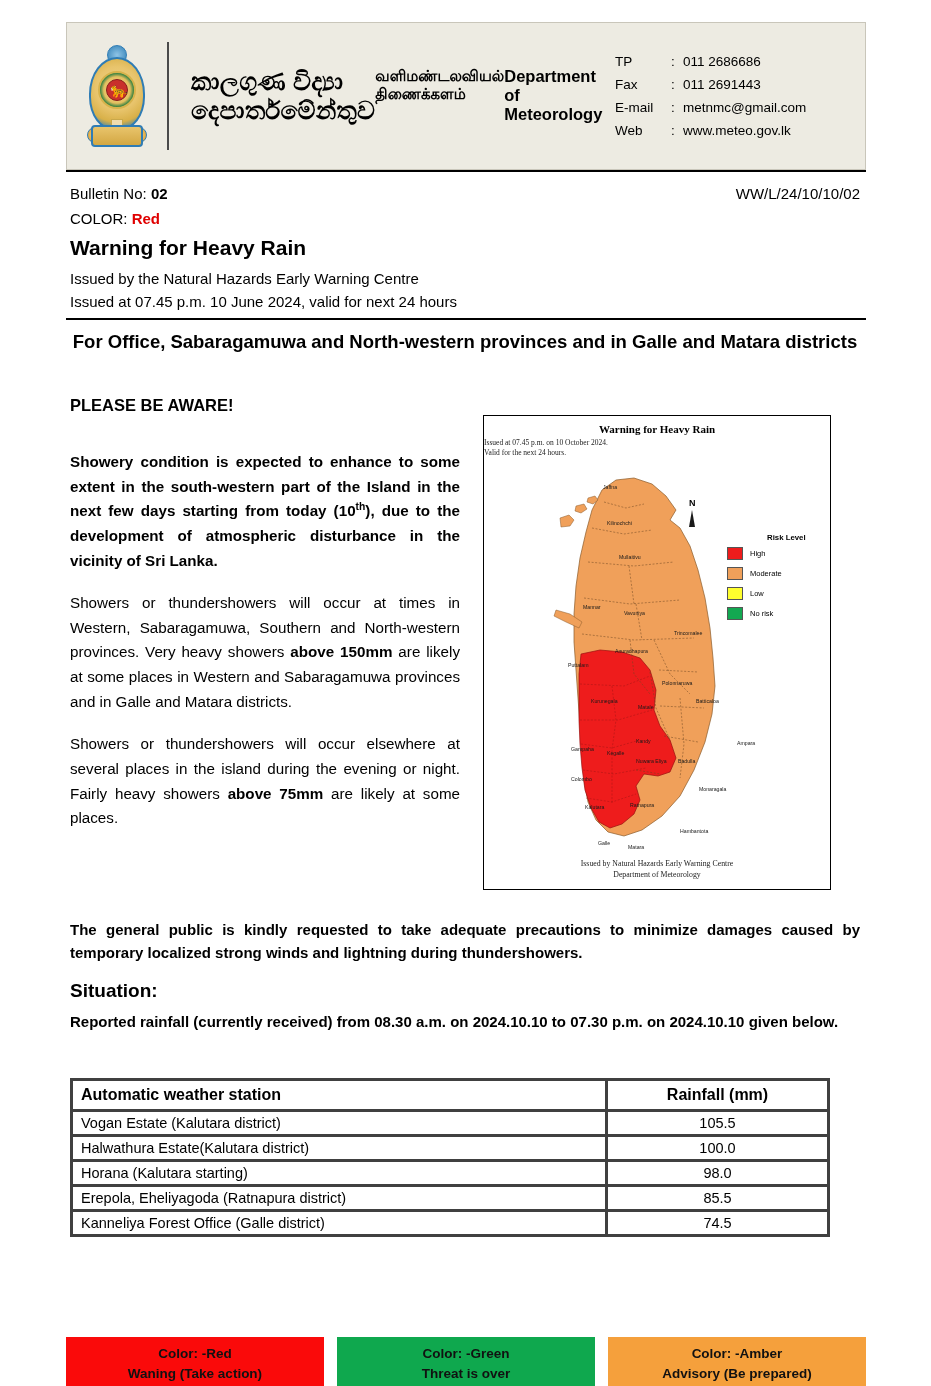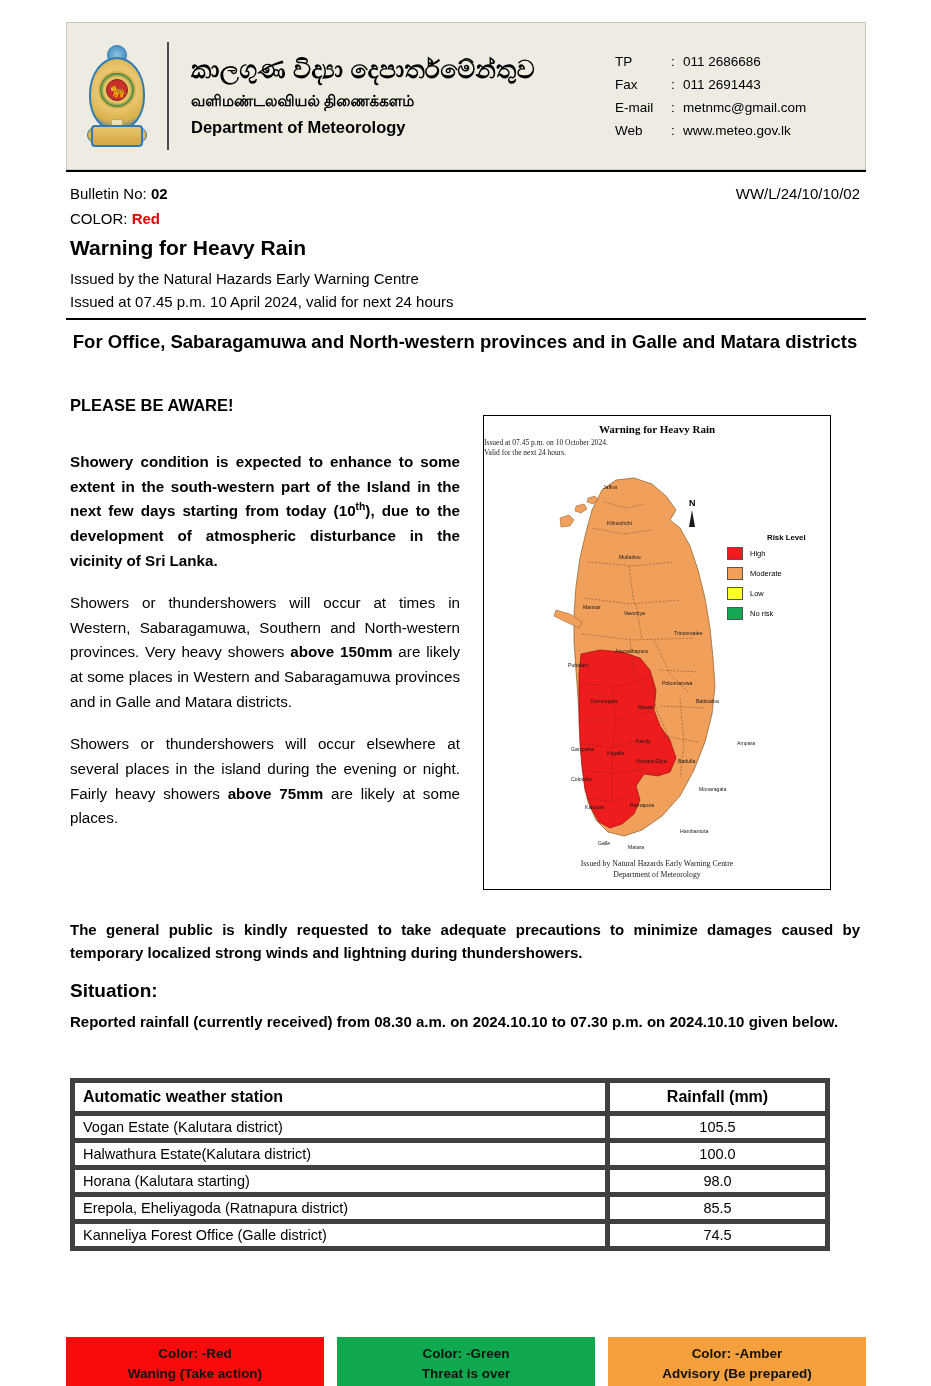--- a/index.html
+++ b/index.html
@@ -54,21 +54,21 @@
     position:absolute; top:86px; width:16px; height:16px; border-radius:50%;
     background:radial-gradient(circle,#f5d98e 0%,#e0a63c 75%); border:1.5px solid #2f7cb5;
   }
   .emblem .ball-l { left:2px; }
   .emblem .ball-r { left:46px; }
   .emblem .stem {
     position:absolute; left:26px; top:78px; width:12px; height:14px;
     background:#f0dcae; border:1px solid #c9a84a;
   }
   .vrule { width:2px; height:108px; background:#4a4a4a; margin-right:22px; }
-  .dept-block { flex:1; display:flex; flex-direction:column; justify-content:center; gap:8px; }
+  .dept-block { flex:1; display:flex; flex-direction:row; justify-content:center; gap:0; }
   .sinhala { font-size:25px; font-weight:bold; letter-spacing:.3px; line-height:1.15; }
   .tamil { font-size:15px; font-weight:bold; line-height:1.2; }
   .english { font-size:16.5px; font-weight:bold; }
   .contact { width:250px; padding-right:6px; font-size:13.5px; line-height:1.72; }
   .contact-row { display:flex; }
   .contact-row .k { width:56px; }
   .contact-row .s { width:12px; }
 
   
   .bulletin-bar {
@@ -115,21 +115,21 @@
   .legend-sw { width:16px; height:13px; margin-right:7px; border:0.5px solid #555; }
   .dlabel { position:absolute; font-size:5.2px; color:#1a1a1a; white-space:nowrap; }
 
   
   .notice { position:absolute; left:70px; top:918px; width:790px; font-size:15px; font-weight:bold; line-height:1.55; text-align:justify; }
   .situation-h { position:absolute; left:70px; top:980px; font-size:19px; font-weight:bold; }
   .situation-t { position:absolute; left:70px; top:1008px; width:790px; font-size:15px; font-weight:bold; line-height:1.82; text-align:justify; }
 
   
   table.rain { position:absolute; left:70px; top:1078px; width:760px; border-collapse:collapse; }
-  table.rain th, table.rain td { border:5px solid #404040; font-size:14.5px; padding:3px 8px;margin-left:16px; }
+  table.rain th, table.rain td { border:3px solid #404040; font-size:14.5px; padding:3px 8px;margin-left:16px; }
   table.rain th { font-weight:bold; font-size:16px; padding:5px 8px; }
   table.rain th.st, table.rain td.st { text-align:left; width:535px; }
   table.rain th.rf, table.rain td.rf { text-align:center; }
 
   
   .footbar { position:absolute; left:66px; top:1337px; width:800px; display:flex; justify-content:space-between; }
   .fbox { width:258px; height:54px; display:flex; flex-direction:column; align-items:center; justify-content:center;
           font-size:13.5px; font-weight:bold; line-height:1.5; color:#111; }
 </style>
 </head>
@@ -191,21 +191,21 @@
     <div>WW/L/24/10/10/02</div>
   </div>
 
   <div class="colorline">
     <span>COLOR:</span>
     <span class="val">Red</span>
   </div>
 
   <div class="warn-title">Warning for Heavy Rain</div>
   <div class="issued1">Issued by the Natural Hazards Early Warning Centre</div>
-  <div class="issued2">Issued at 07.45 p.m. 10 April 2024, valid for next 24 hours</div>
+  <div class="issued2">Issued at 07.45 p.m. 10 June 2024, valid for next 24 hours</div>
 
   <div class="hr-mid"></div>
 
   <div class="scope">For Office, Sabaragamuwa and North-western provinces and in Galle and Matara districts</div>
 
   <div class="aware">PLEASE BE AWARE!</div>
 
   <div class="col-left">
     <p class="lead"><span>Showery condition is expected to enhance to some extent in the south-western part of the Island in the next few days starting from today (10</span><sup>th</sup><span>), due to the development of atmospheric disturbance in the vicinity of Sri Lanka.</span></p>
     <p><span>Showers or thundershowers will occur at times in Western, Sabaragamuwa, Southern and North-western provinces. Very heavy showers </span><b>above 150mm</b><span> are likely at some places in Western and Sabaragamuwa provinces and in Galle and Matara districts.</span></p>

